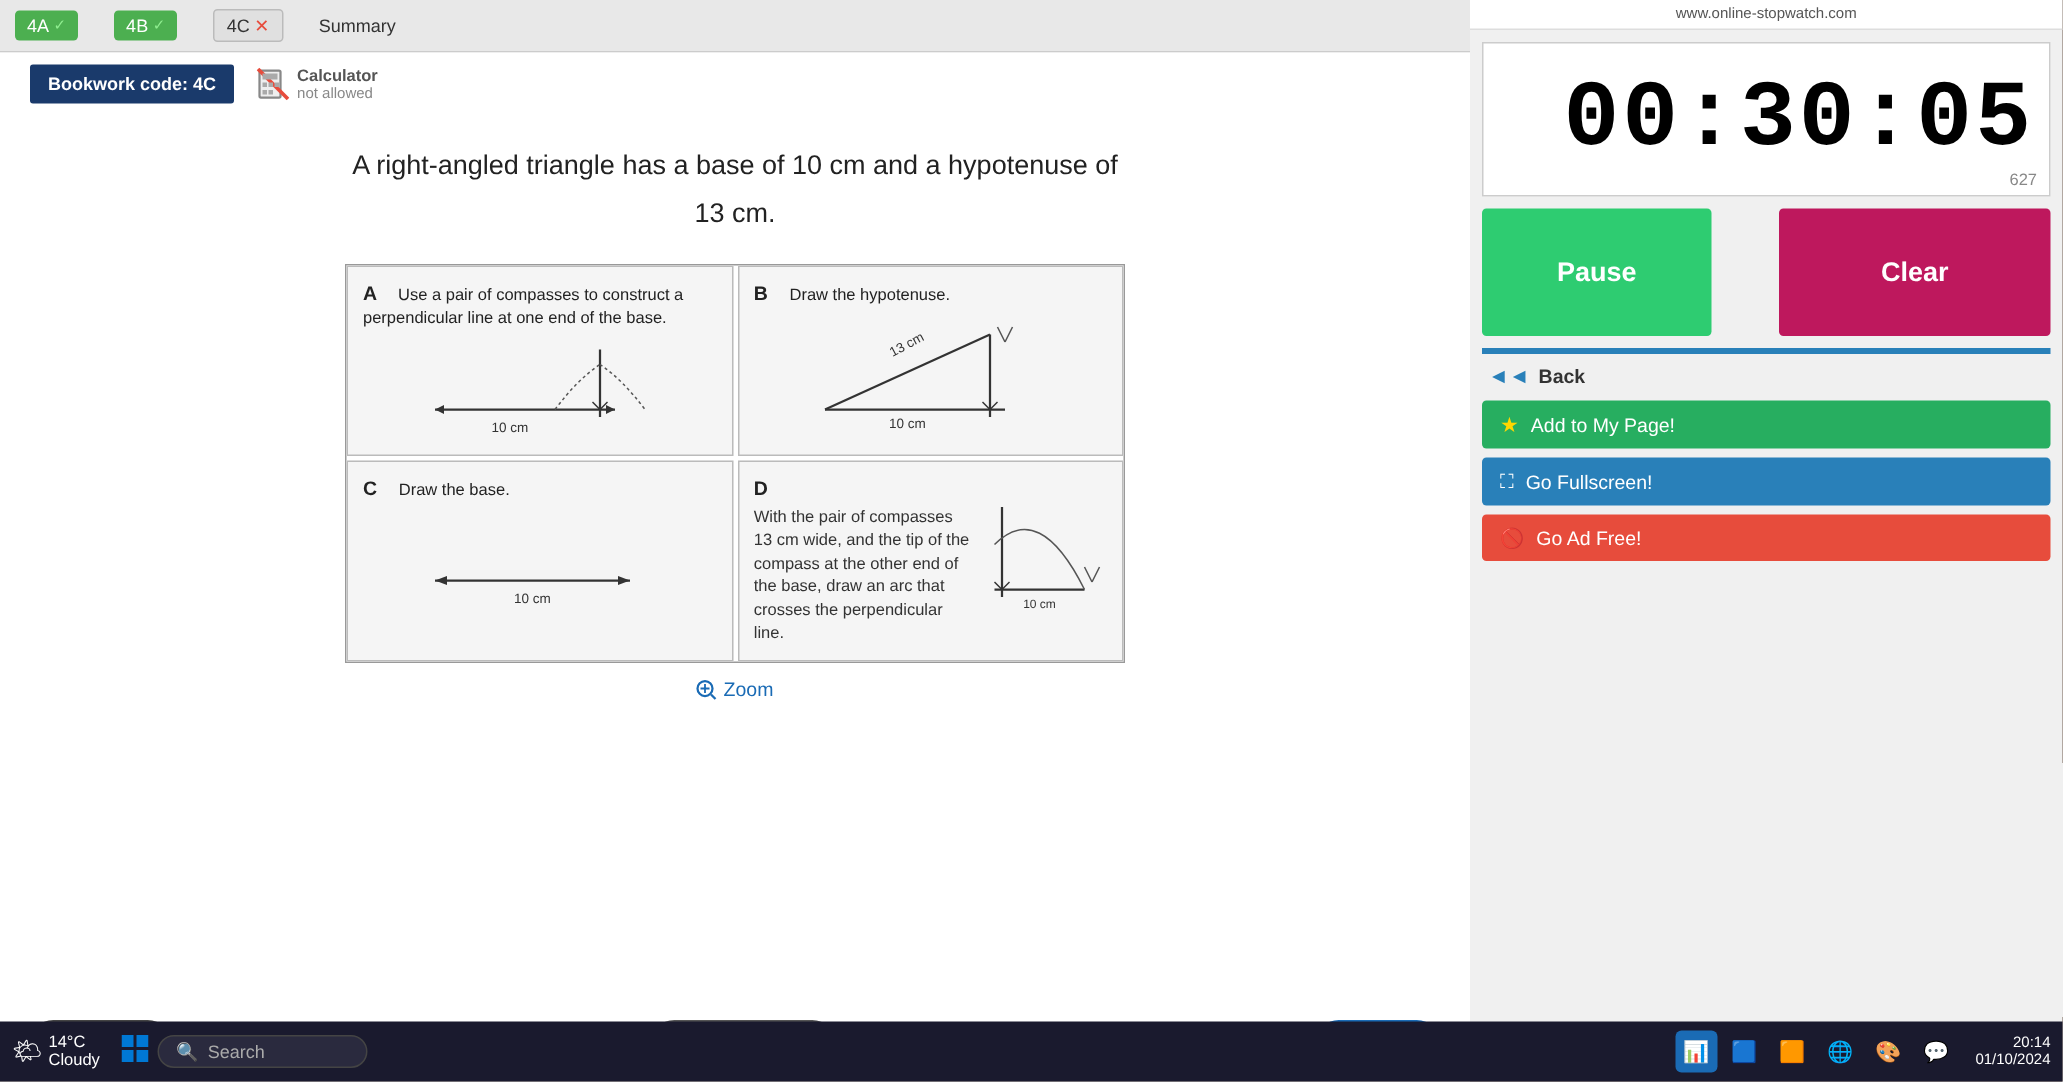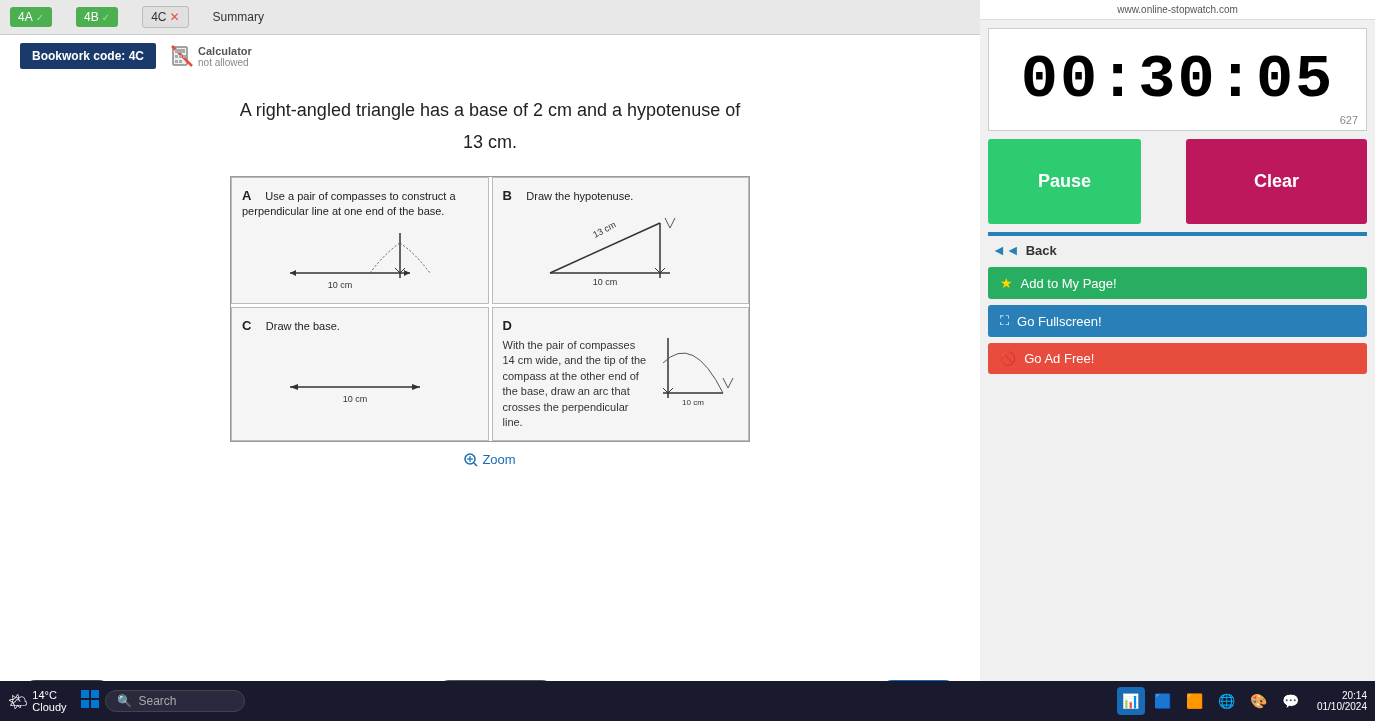--- a/index.html
+++ b/index.html
@@ -212,22 +212,22 @@
       text-align: center;
       padding: 4px;
       font-size: 10px;
       color: #555;
       border-bottom: 1px solid #ddd;
     }
 
     .stopwatch-display {
       background: #fff;
       margin: 8px;
-      padding: 15px 20px;
-      text-align: center;
+      padding: 15px 10px;
+      text-align: right;
       border: 1px solid #ccc;
       position: relative;
     }
     .stopwatch-time {
       font-size: 62px;
       font-weight: bold;
       color: #000;
       font-family: 'Courier New', monospace;
       letter-spacing: 2px;
     }
@@ -417,21 +417,21 @@
         <rect x="8" y="15" width="3" height="3" fill="#aaa"></rect>
       </svg>
       <div>
         <div style="font-size:11px;font-weight:bold;">Calculator</div>
         <div style="font-size:10px;color:#888;">not allowed</div>
       </div>
     </div>
   </div>
 
   <div class="question-content">
-    <div class="question-text">A right-angled triangle has a base of 2 cm and a hypotenuse of</div>
+    <div class="question-text">A right-angled triangle has a base of 10 cm and a hypotenuse of</div>
     <div class="question-text" style="margin-top:-15px;">13 cm.</div>
 
     <div class="steps-grid">
 
       <div class="step-cell">
         <div class="step-label">
           <span>A</span>
           &nbsp;&nbsp;
           <span style="font-weight:normal;font-size:11px;">Use a pair of compasses to construct a perpendicular line at one end of the base.</span>
         </div>
@@ -503,21 +503,21 @@
           </svg>
         </div>
       </div>
 
       <div class="step-cell">
         <div style="display:flex; gap:8px;">
           <div style="flex:1;">
             <div class="step-label">
               <span>D</span>
             </div>
-            <div class="step-desc">With the pair of compasses 14 cm wide, and the tip of the compass at the other end of the base, draw an arc that crosses the perpendicular line.</div>
+            <div class="step-desc">With the pair of compasses 13 cm wide, and the tip of the compass at the other end of the base, draw an arc that crosses the perpendicular line.</div>
           </div>
           <div style="width:80px;">
             <svg width="80" height="90" viewBox="0 0 80 90">
 
               <line x1="5" y1="75" x2="65" y2="75" stroke="#333" stroke-width="1.5"></line>
 
               <line x1="10" y1="20" x2="10" y2="80" stroke="#333" stroke-width="1.5"></line>
 
               <path d="M 5,45 Q 35,15 65,75" stroke="#555" stroke-width="1" fill="none"></path>
 

